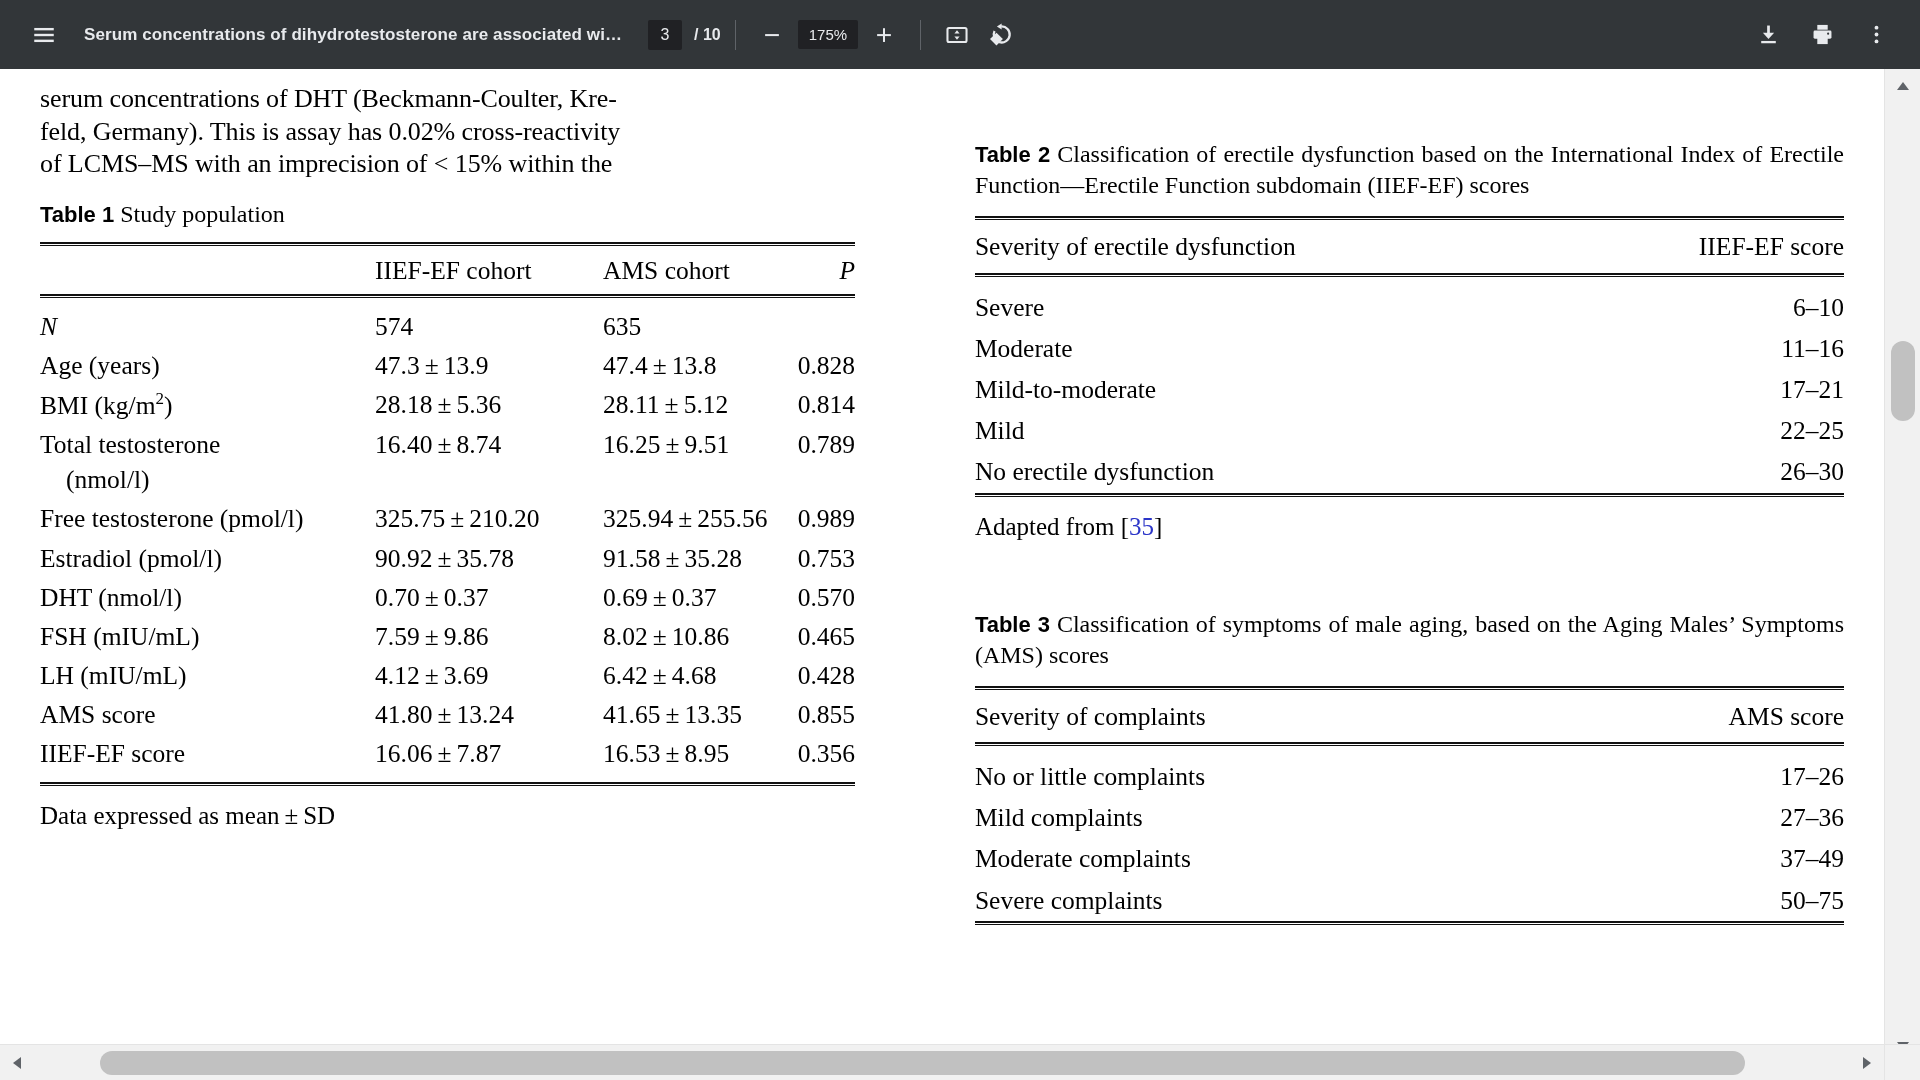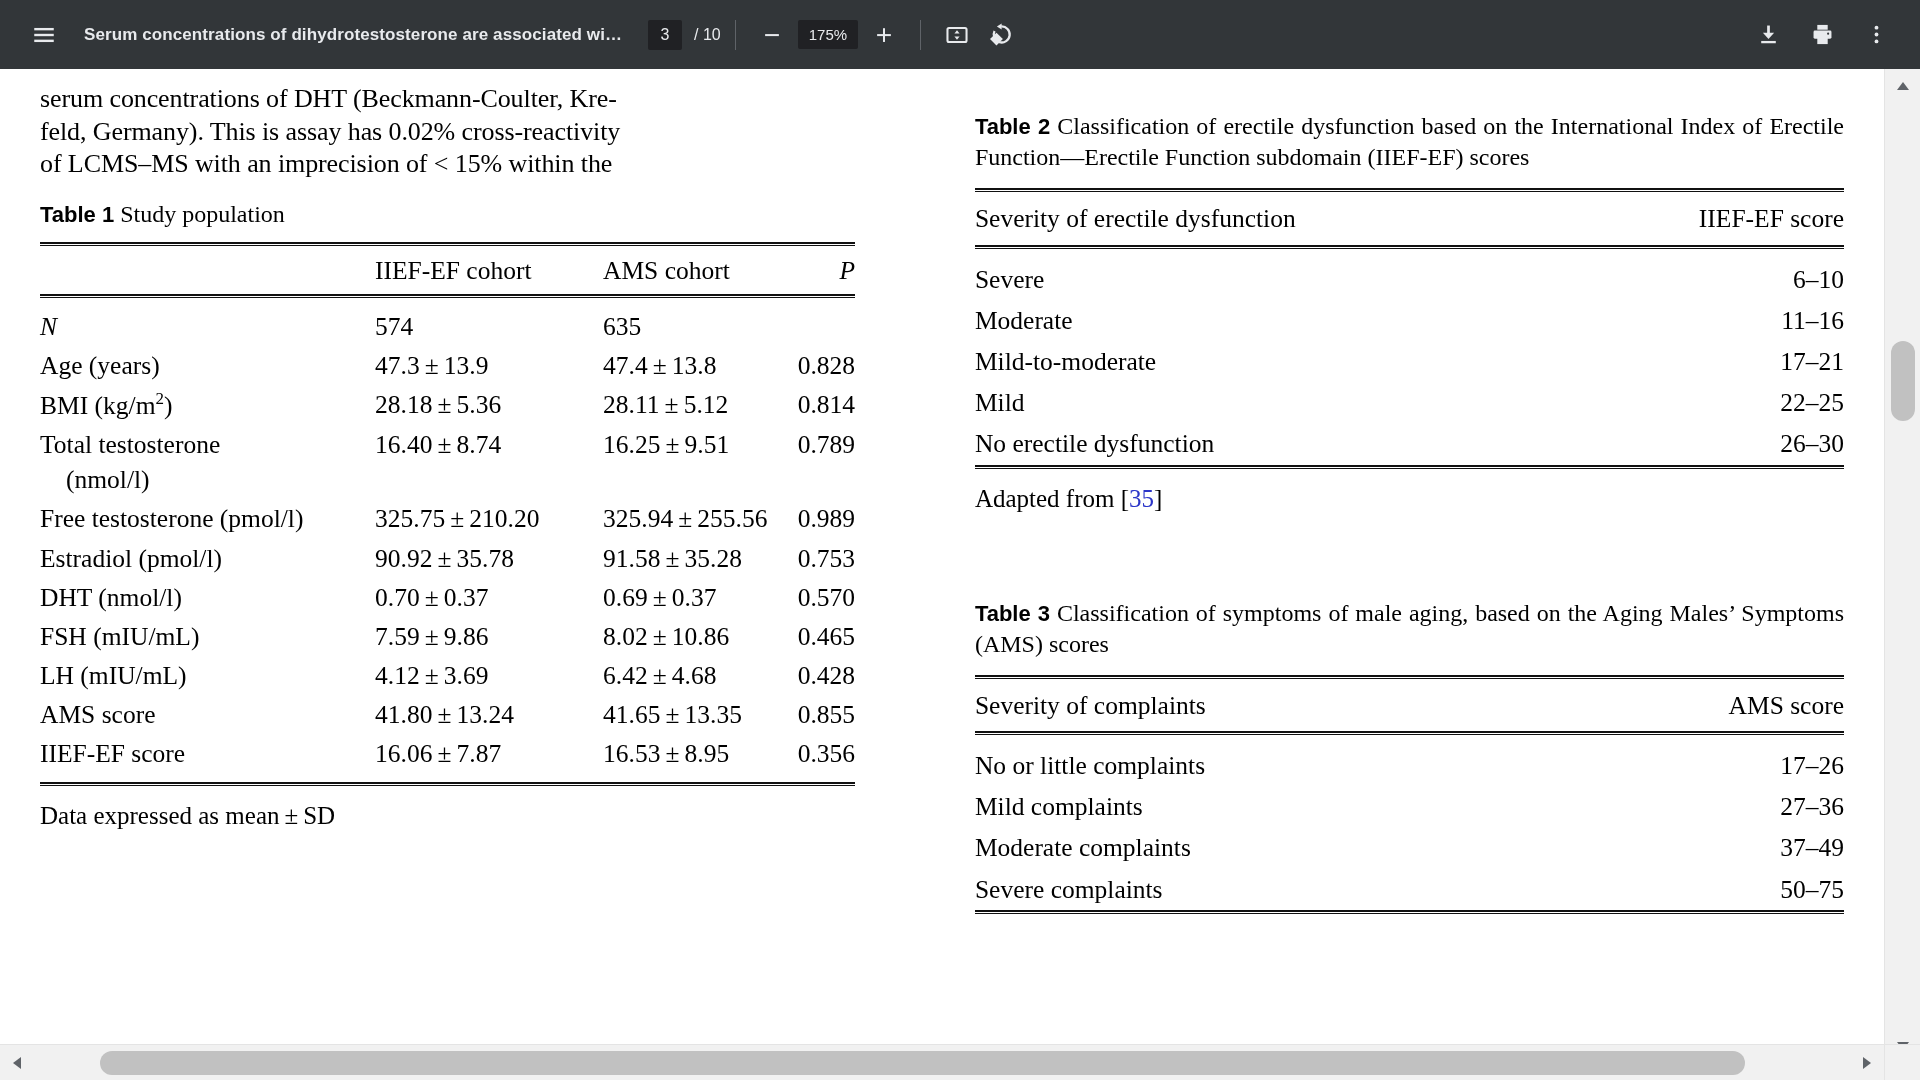--- a/index.html
+++ b/index.html
@@ -64,20 +64,21 @@
     display: flex; align-items: center; justify-content: center;
     border: none; border-radius: 2px;
     text-align: center;
     font-family: "Liberation Sans", sans-serif;
   }
   #page-total {
     font-size: 16px;
     color: #e8eaed;
     margin-left: 12px;
     white-space: nowrap;
+    font-weight: bold;
   }
 
   #zoom-group { display:flex; align-items:center; flex:0 0 auto; }
   #zoom-level {
     background: #202124;
     color: #e8eaed;
     font-size: 15px;
     padding: 6px 11px;
     border-radius: 2px;
     min-width: 58px;
@@ -191,22 +192,22 @@
   }
 
   
   .t23 td.c-sev { text-align: left; }
   .t23 td.c-score { text-align: right; width: 200px; }
   .t23 thead td { padding-top: 9px; padding-bottom: 8px; }
   .t23 tbody tr td { padding-top: 3px; padding-bottom: 3px; }
   .t23 tbody tr:first-child td { padding-top: 13px; }
   .t23 tbody tr:last-child td { }
 
-  #table2 { margin-top: 28px; }
-  #table3 { margin-top: 85px; }
+  #table2 { margin-top: 56px; }
+  #table3 { margin-top: 68px; }
 
   .link-ref { color: #2b35c8; }
 
   
   #vscroll {
     position: absolute;
     top: 0; right: 0;
     width: 36px;
     height: 994px;
     background: #f1f1f1;

